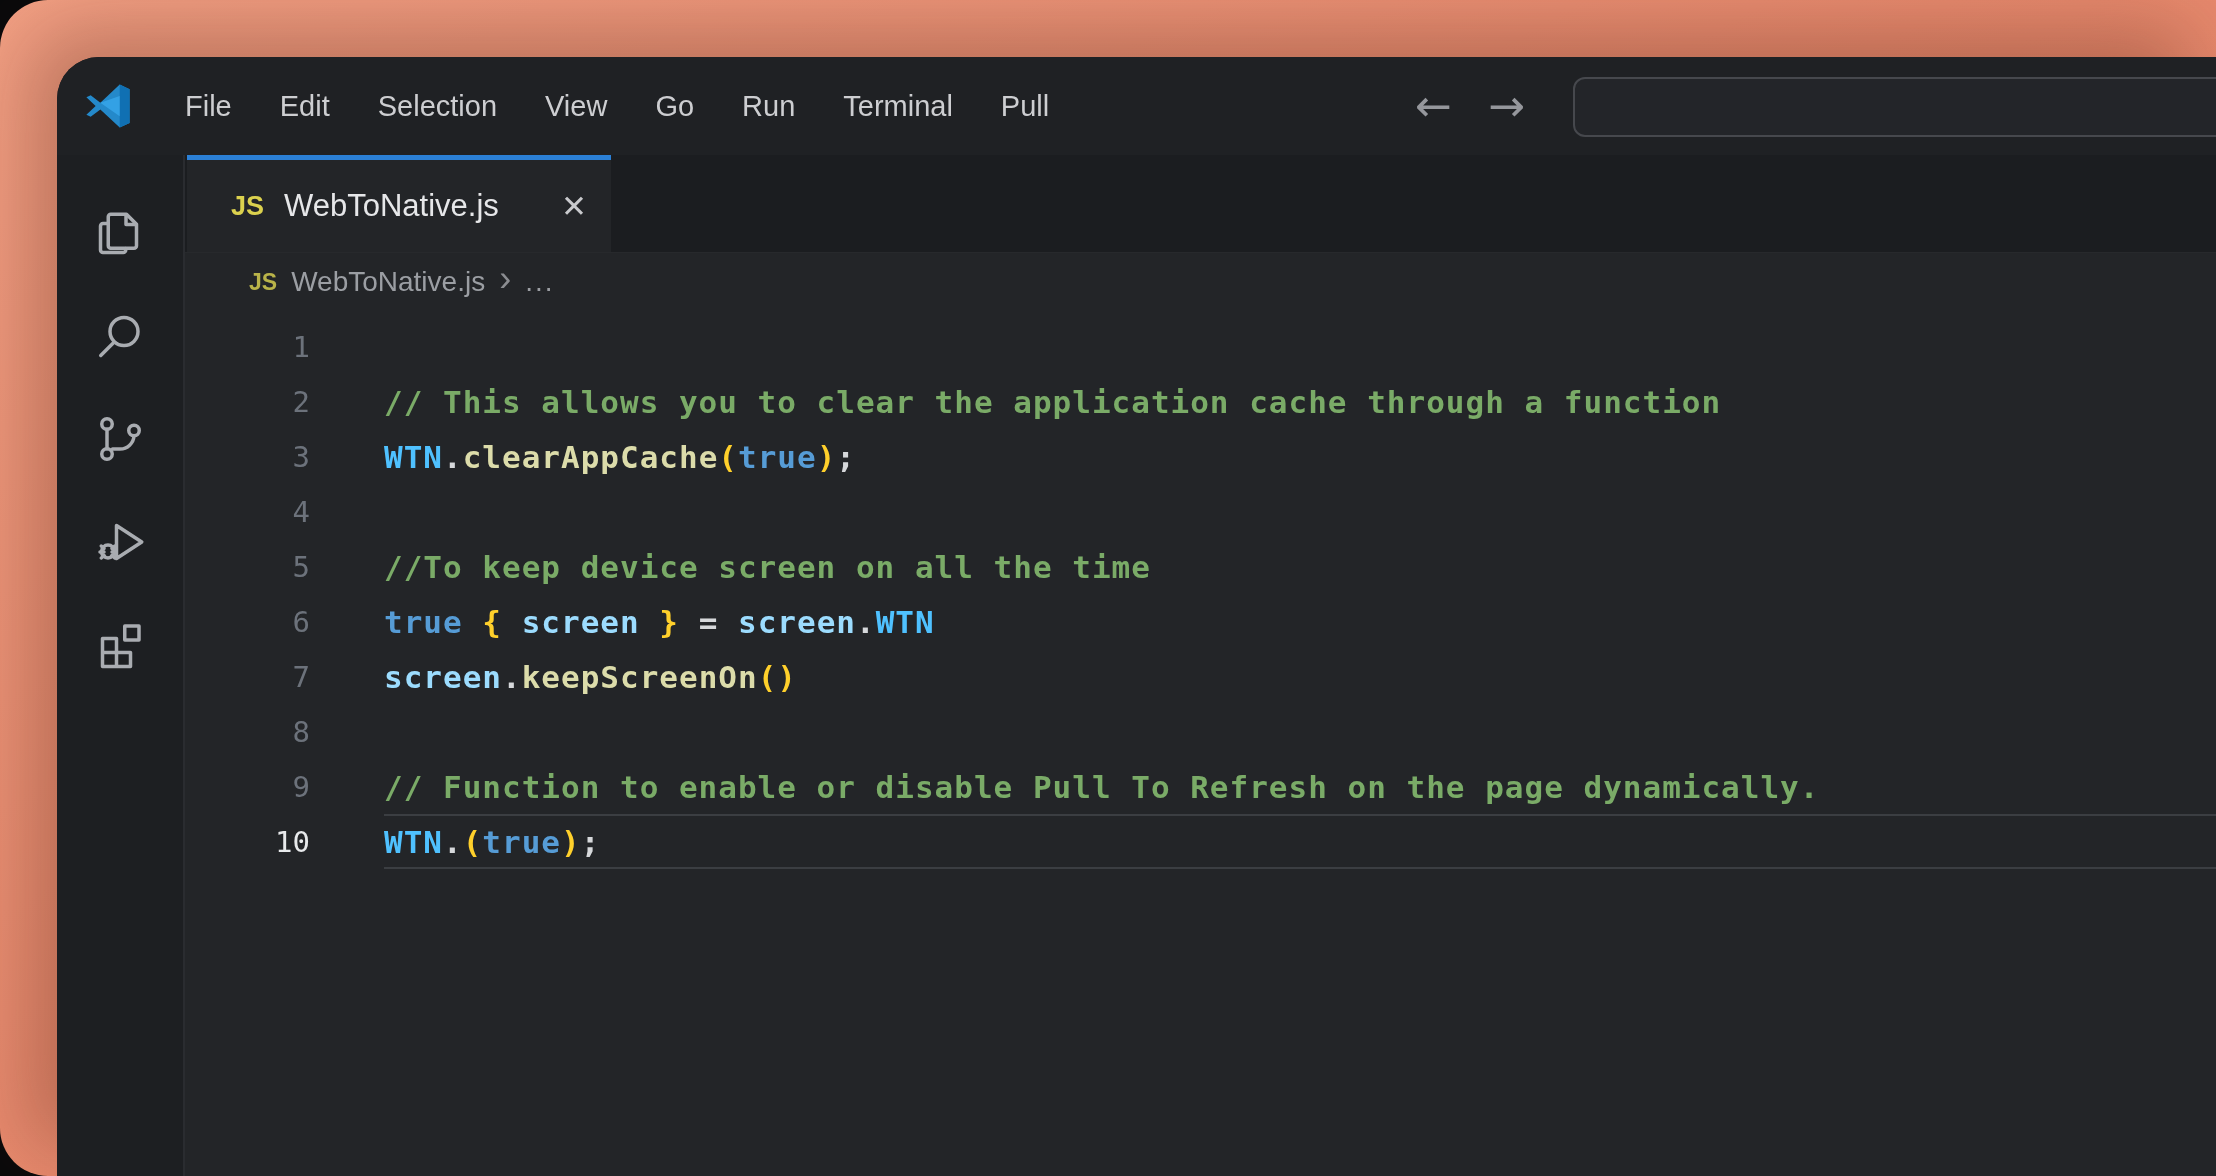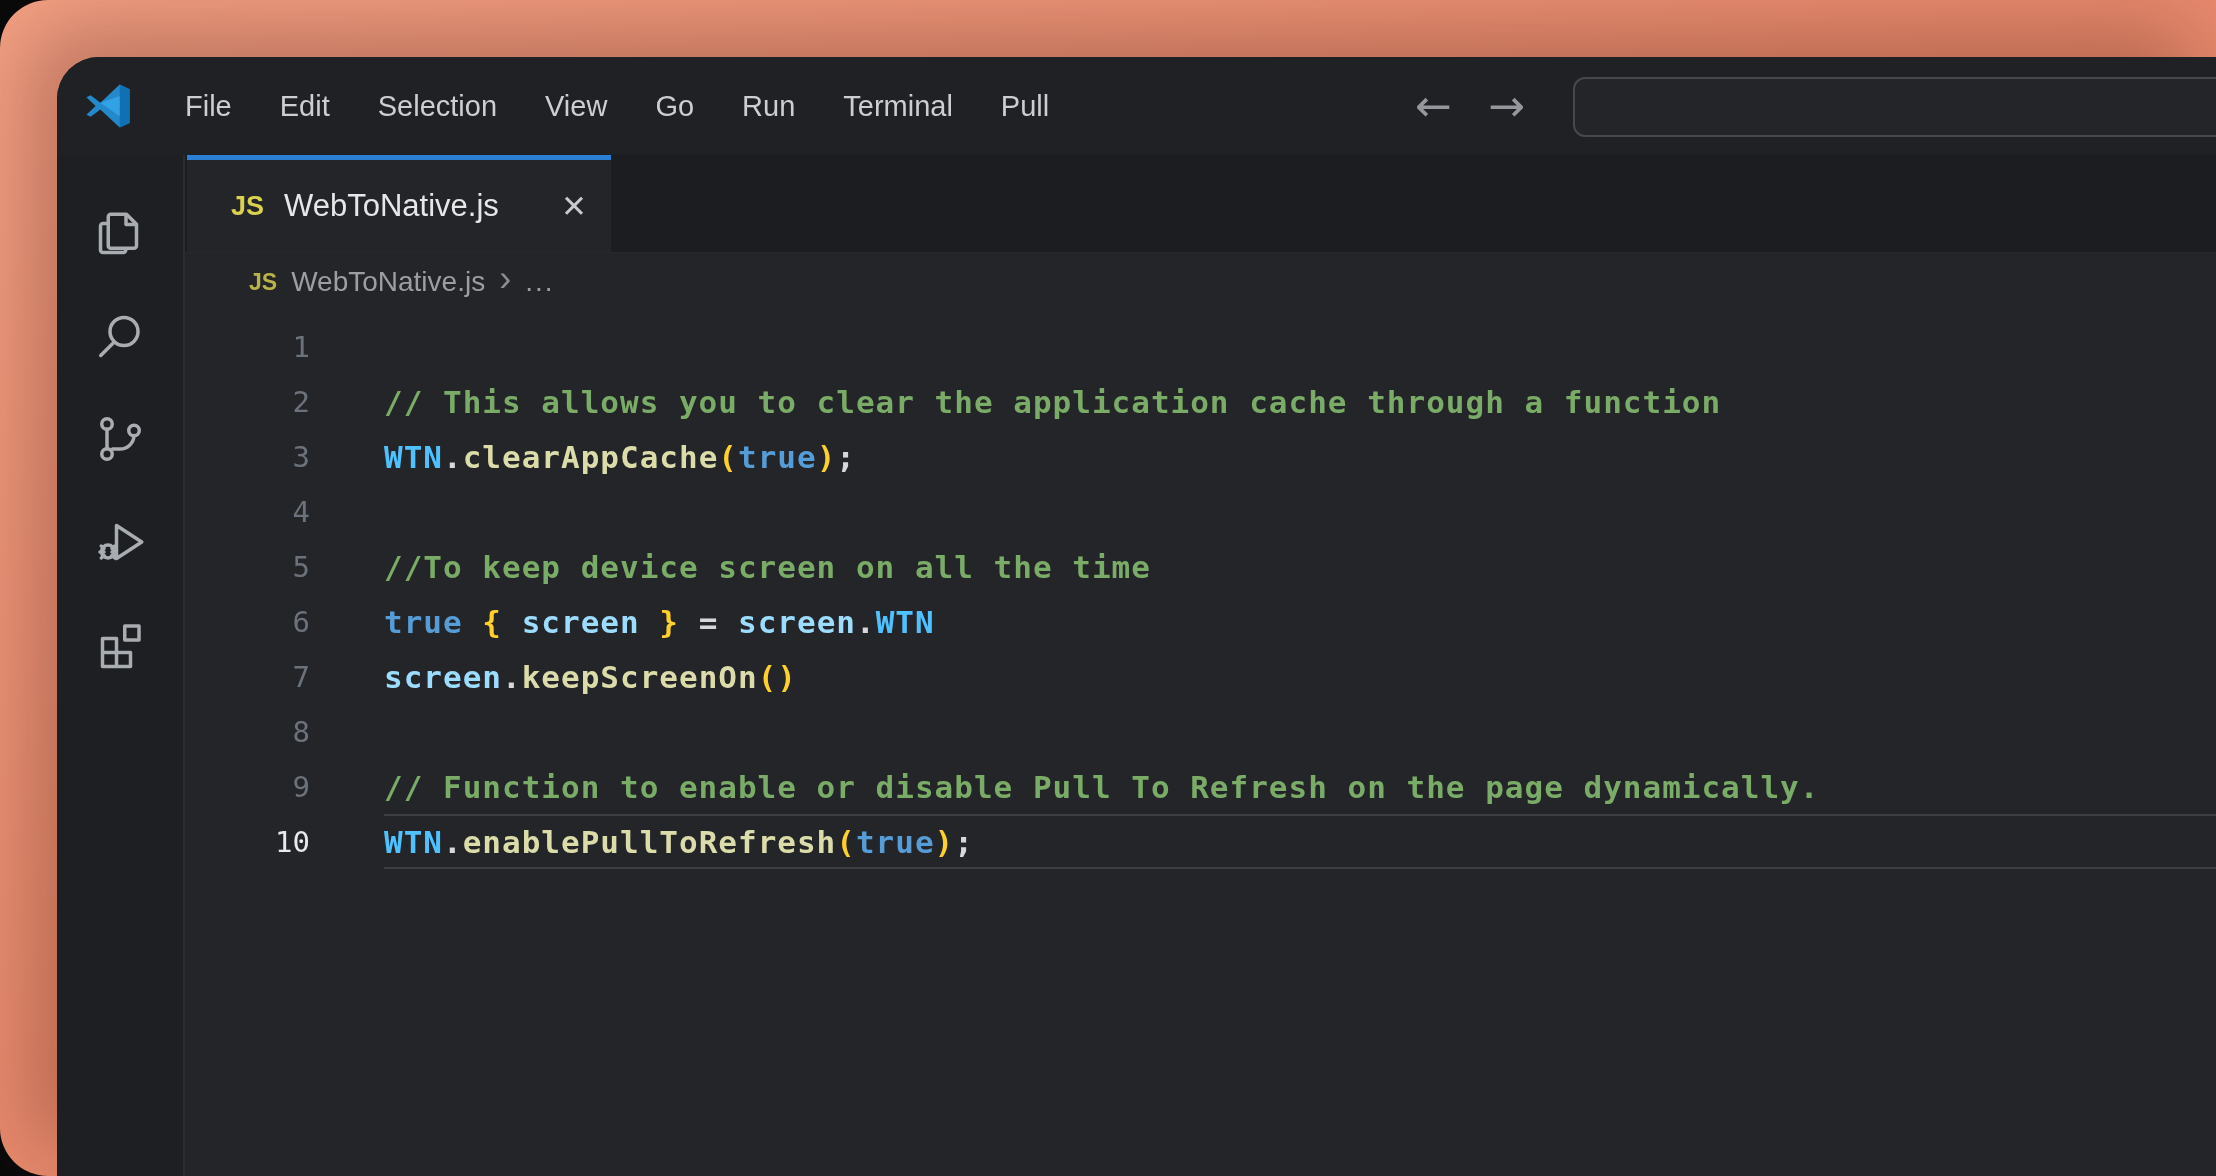--- a/index.html
+++ b/index.html
@@ -194,19 +194,19 @@
           <div class="line">
             <span class="num">8</span>
             <div class="lbody"></div>
           </div>
           <div class="line">
             <span class="num">9</span>
             <div class="lbody"><span class="tok-comment">// Function to enable or disable Pull To Refresh on the page dynamically.</span></div>
           </div>
           <div class="line active">
             <span class="num">10</span>
-            <div class="lbody"><span class="tok-obj">WTN</span><span class="tok-punc">.</span><span class="tok-fn">enablePullToRefresh</span><span class="tok-br">(</span><span class="tok-kw">true</span><span class="tok-br">)</span><span class="tok-punc">;</span></div>
+            <div class="lbody"><span class="tok-obj">WTN</span><span class="tok-punc">.</span><span class="tok-br">(</span><span class="tok-kw">true</span><span class="tok-br">)</span><span class="tok-punc">;</span></div>
           </div>
         </div>
 
     </div>
   </div>
 </div>
 
 </body></html>

